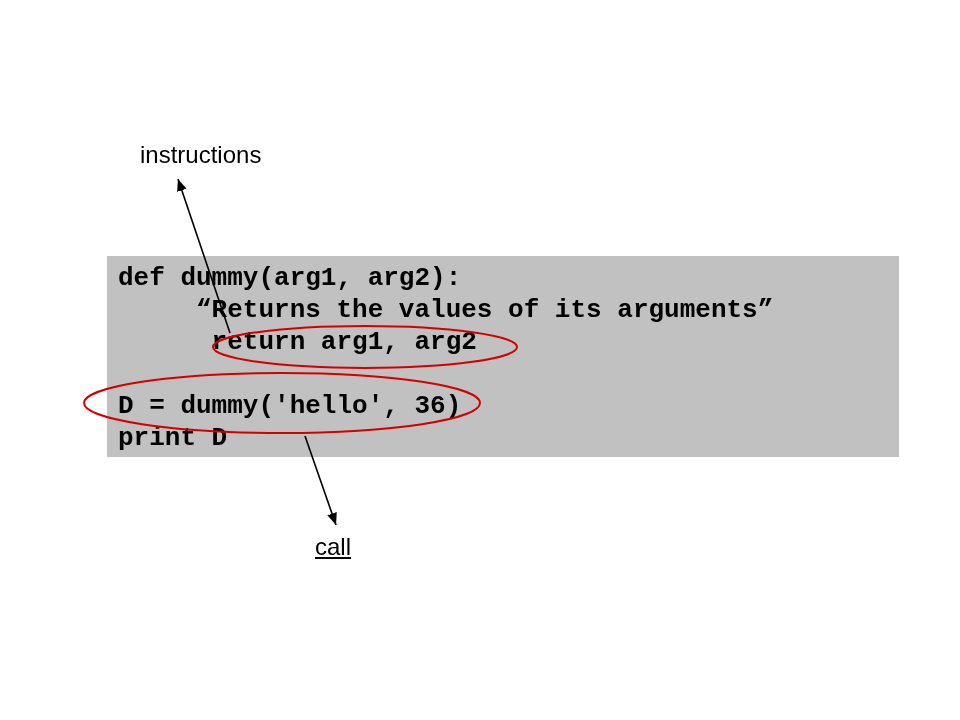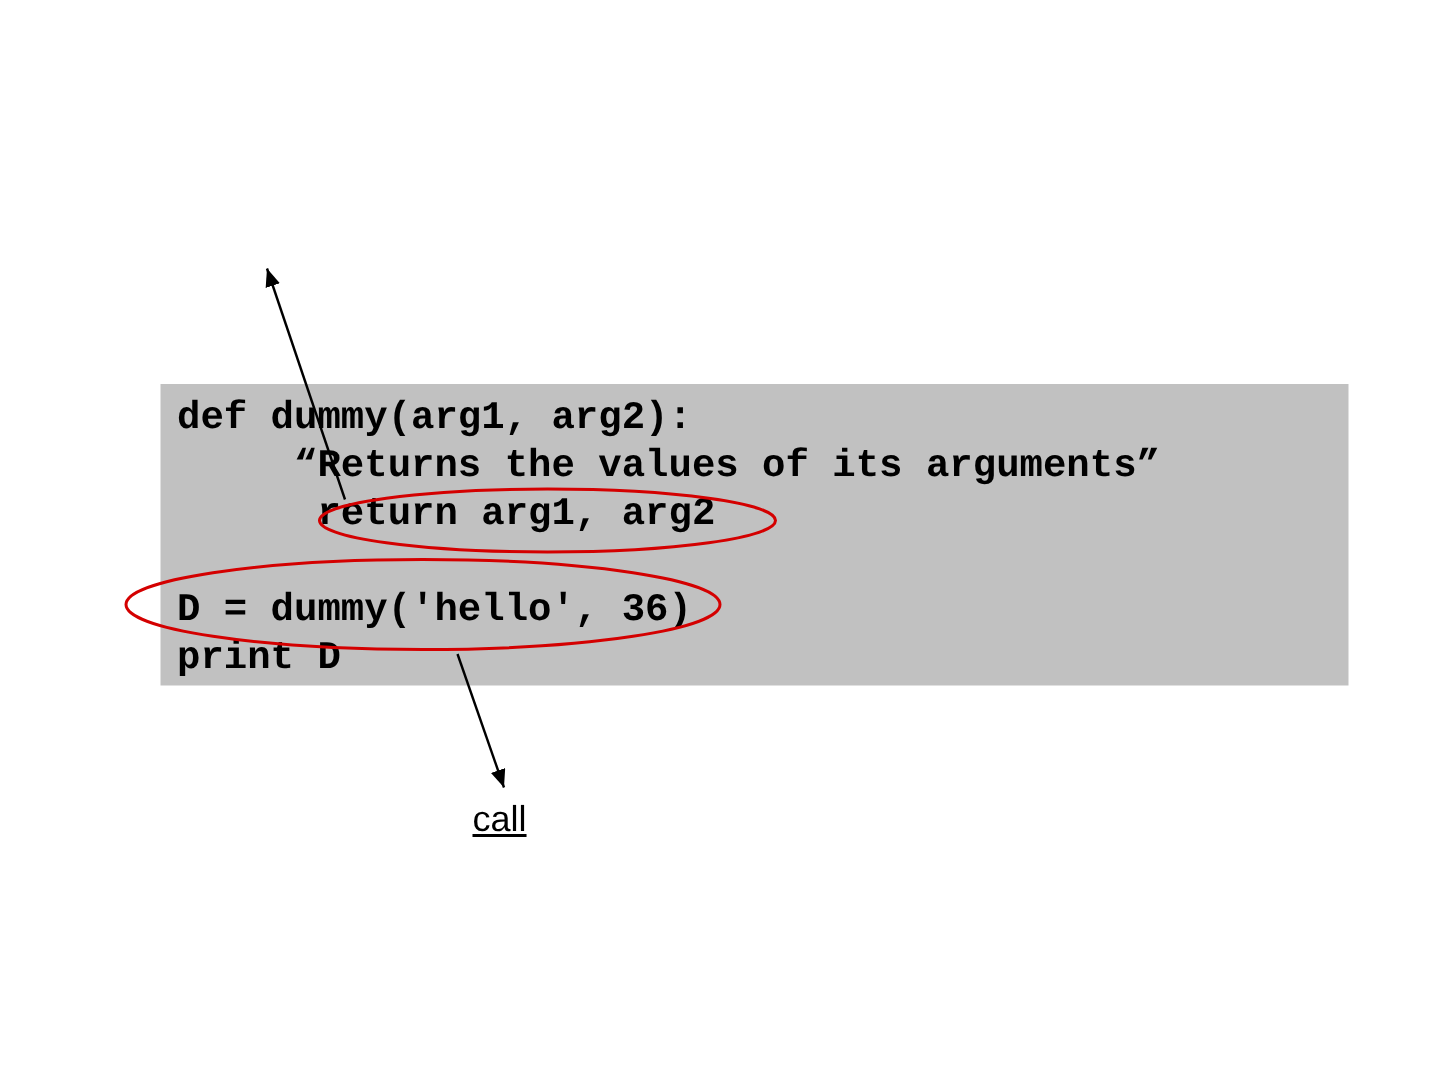--- a/index.html
+++ b/index.html
@@ -53,20 +53,21 @@
     stroke: var(--color-arrow-black, #000000);
     stroke-width: 1.6;
   }
   .arrowhead-fill { fill: var(--color-arrow-black, #000000); }
 </style>
 </head>
 <body>
 
 <div class="slide">
 
+  <div class="label label-instructions">instructions</div>
 
   <div class="codebox">
     <pre>def dummy(arg1, arg2):
      “Returns the values of its arguments”
       return arg1, arg2
 
 D = dummy('hello', 36)
 print D</pre>
   </div>
 

